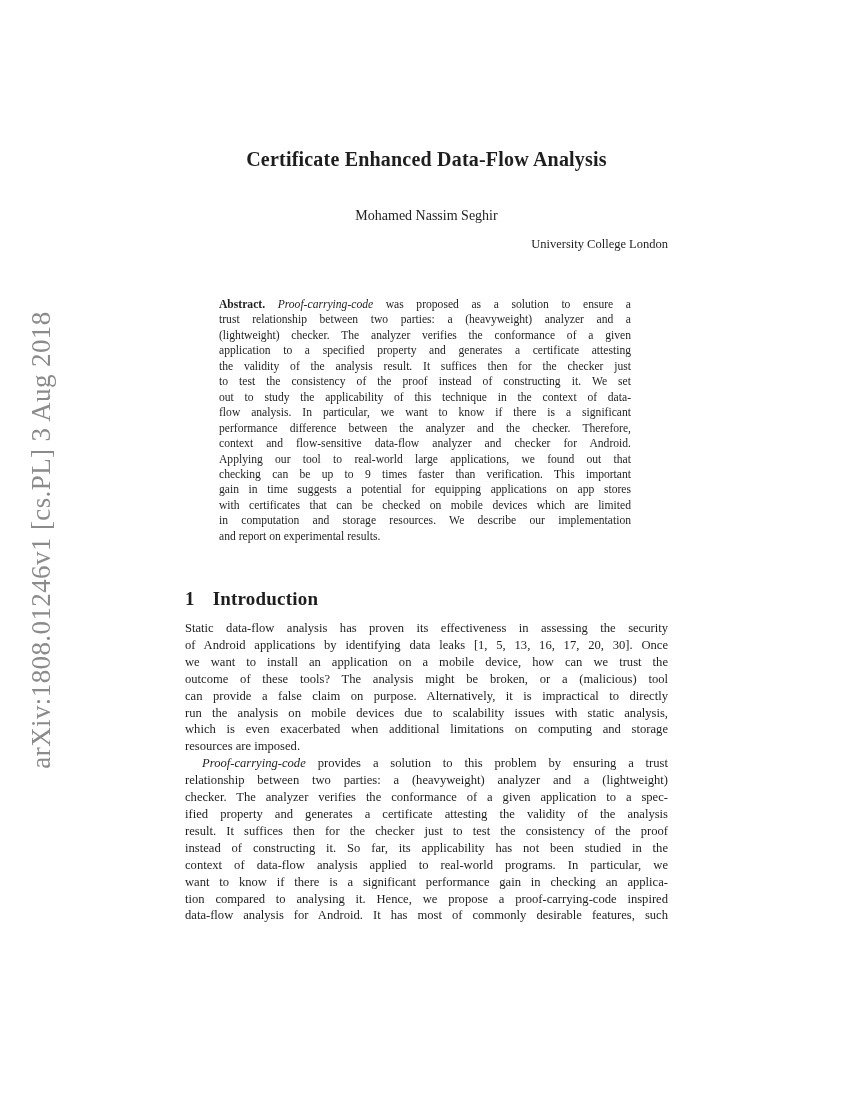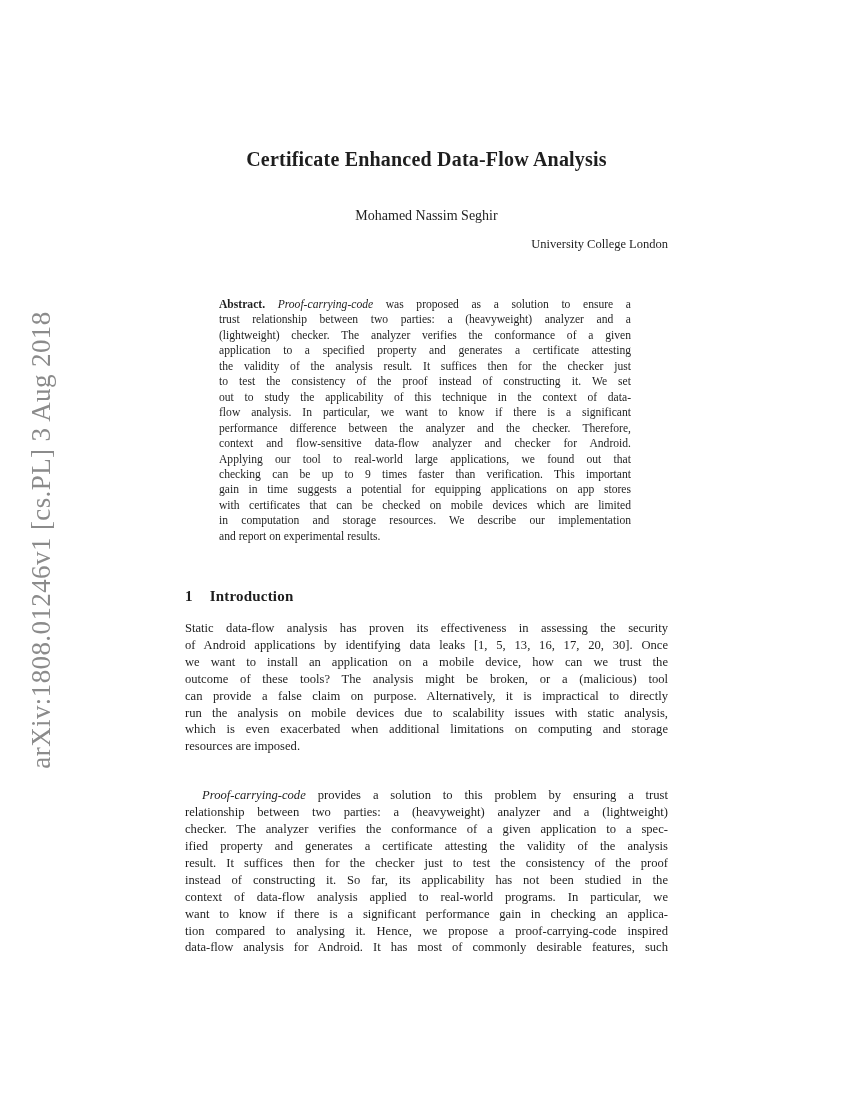--- a/index.html
+++ b/index.html
@@ -56,38 +56,38 @@
     left: 219px;
     width: 412px;
     font-size: 11.6px;
     line-height: 15.45px;
   }
 
   .section-heading {
     position: absolute;
     top: 588px;
     left: 185px;
-    font-size: 15px;
+    font-size: 19px;
     font-weight: bold;
     letter-spacing: 0.2px;
   }
   .sec-num { margin-right: 13px; }
 
   .body-text {
     position: absolute;
     top: 620px;
     left: 185px;
     width: 483px;
     font-size: 12.6px;
     line-height: 16.9px;
   }
 
   .line { text-align: justify; text-align-last: justify; }
   .line.no-just { text-align-last: left; }
-  .line.indent { text-indent: 17px; margin-top: 32px; }
+  .line.indent { text-indent: 17px; }
   .seg-b { font-weight: bold; }
   .seg-i { font-style: italic; }
 </style>
 </head>
 <body>
 
 <div class="page">
 
   <div class="arxiv-stamp" style="color: rgb(139, 139, 139);">arXiv:1808.01246v1  [cs.PL]  3 Aug 2018</div>
 

